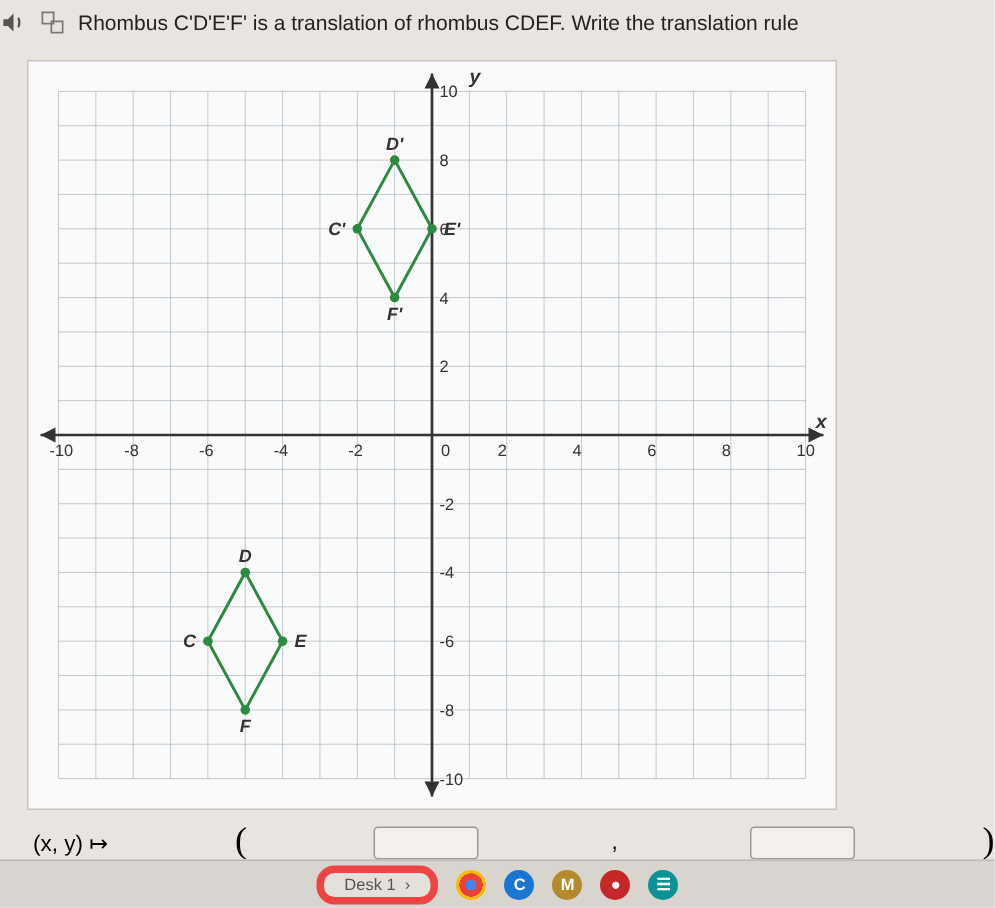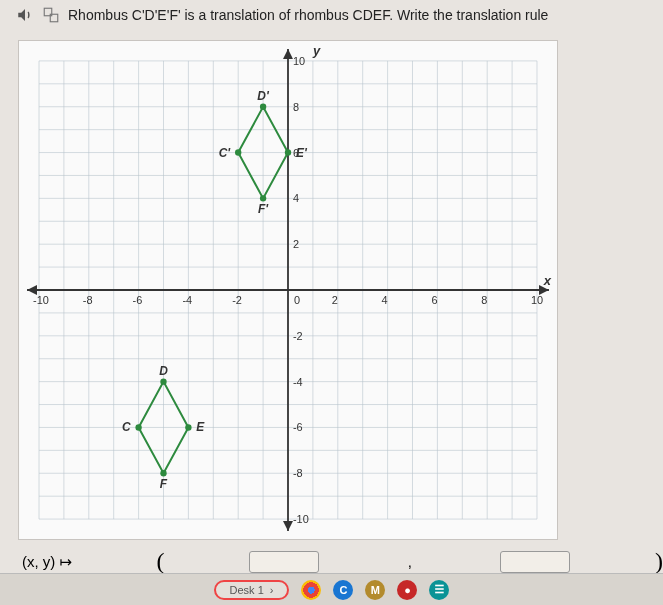--- a/index.html
+++ b/index.html
@@ -8,21 +8,21 @@
       height: 605px;
       font-family: Arial, sans-serif;
       background: #e8e4e0;
       overflow: hidden;
       position: relative;
     }
     .header {
       display: flex;
       align-items: center;
       gap: 8px;
-      padding: 6px 16px;
+      padding: 6px 0;
       font-size: 14px;
       color: #333;
     }
     .header-icon {
       display: inline-flex;
       align-items: center;
     }
     .question-text {
       font-size: 14px;
       color: #222;
@@ -75,21 +75,21 @@
       height: 32px;
       background: #d8d4ce;
       border-top: 1px solid #bbb;
       display: flex;
       align-items: center;
       justify-content: center;
       gap: 12px;
     }
     .desk-pill {
       background: #e4e0da;
-      border: 2px solid #ef4444;
+      border: 5px solid #ef4444;
       border-radius: 12px;
       padding: 2px 14px;
       font-size: 11px;
       color: #555;
       display: flex;
       align-items: center;
       gap: 6px;
     }
     .tb-icon {
       width: 20px;

